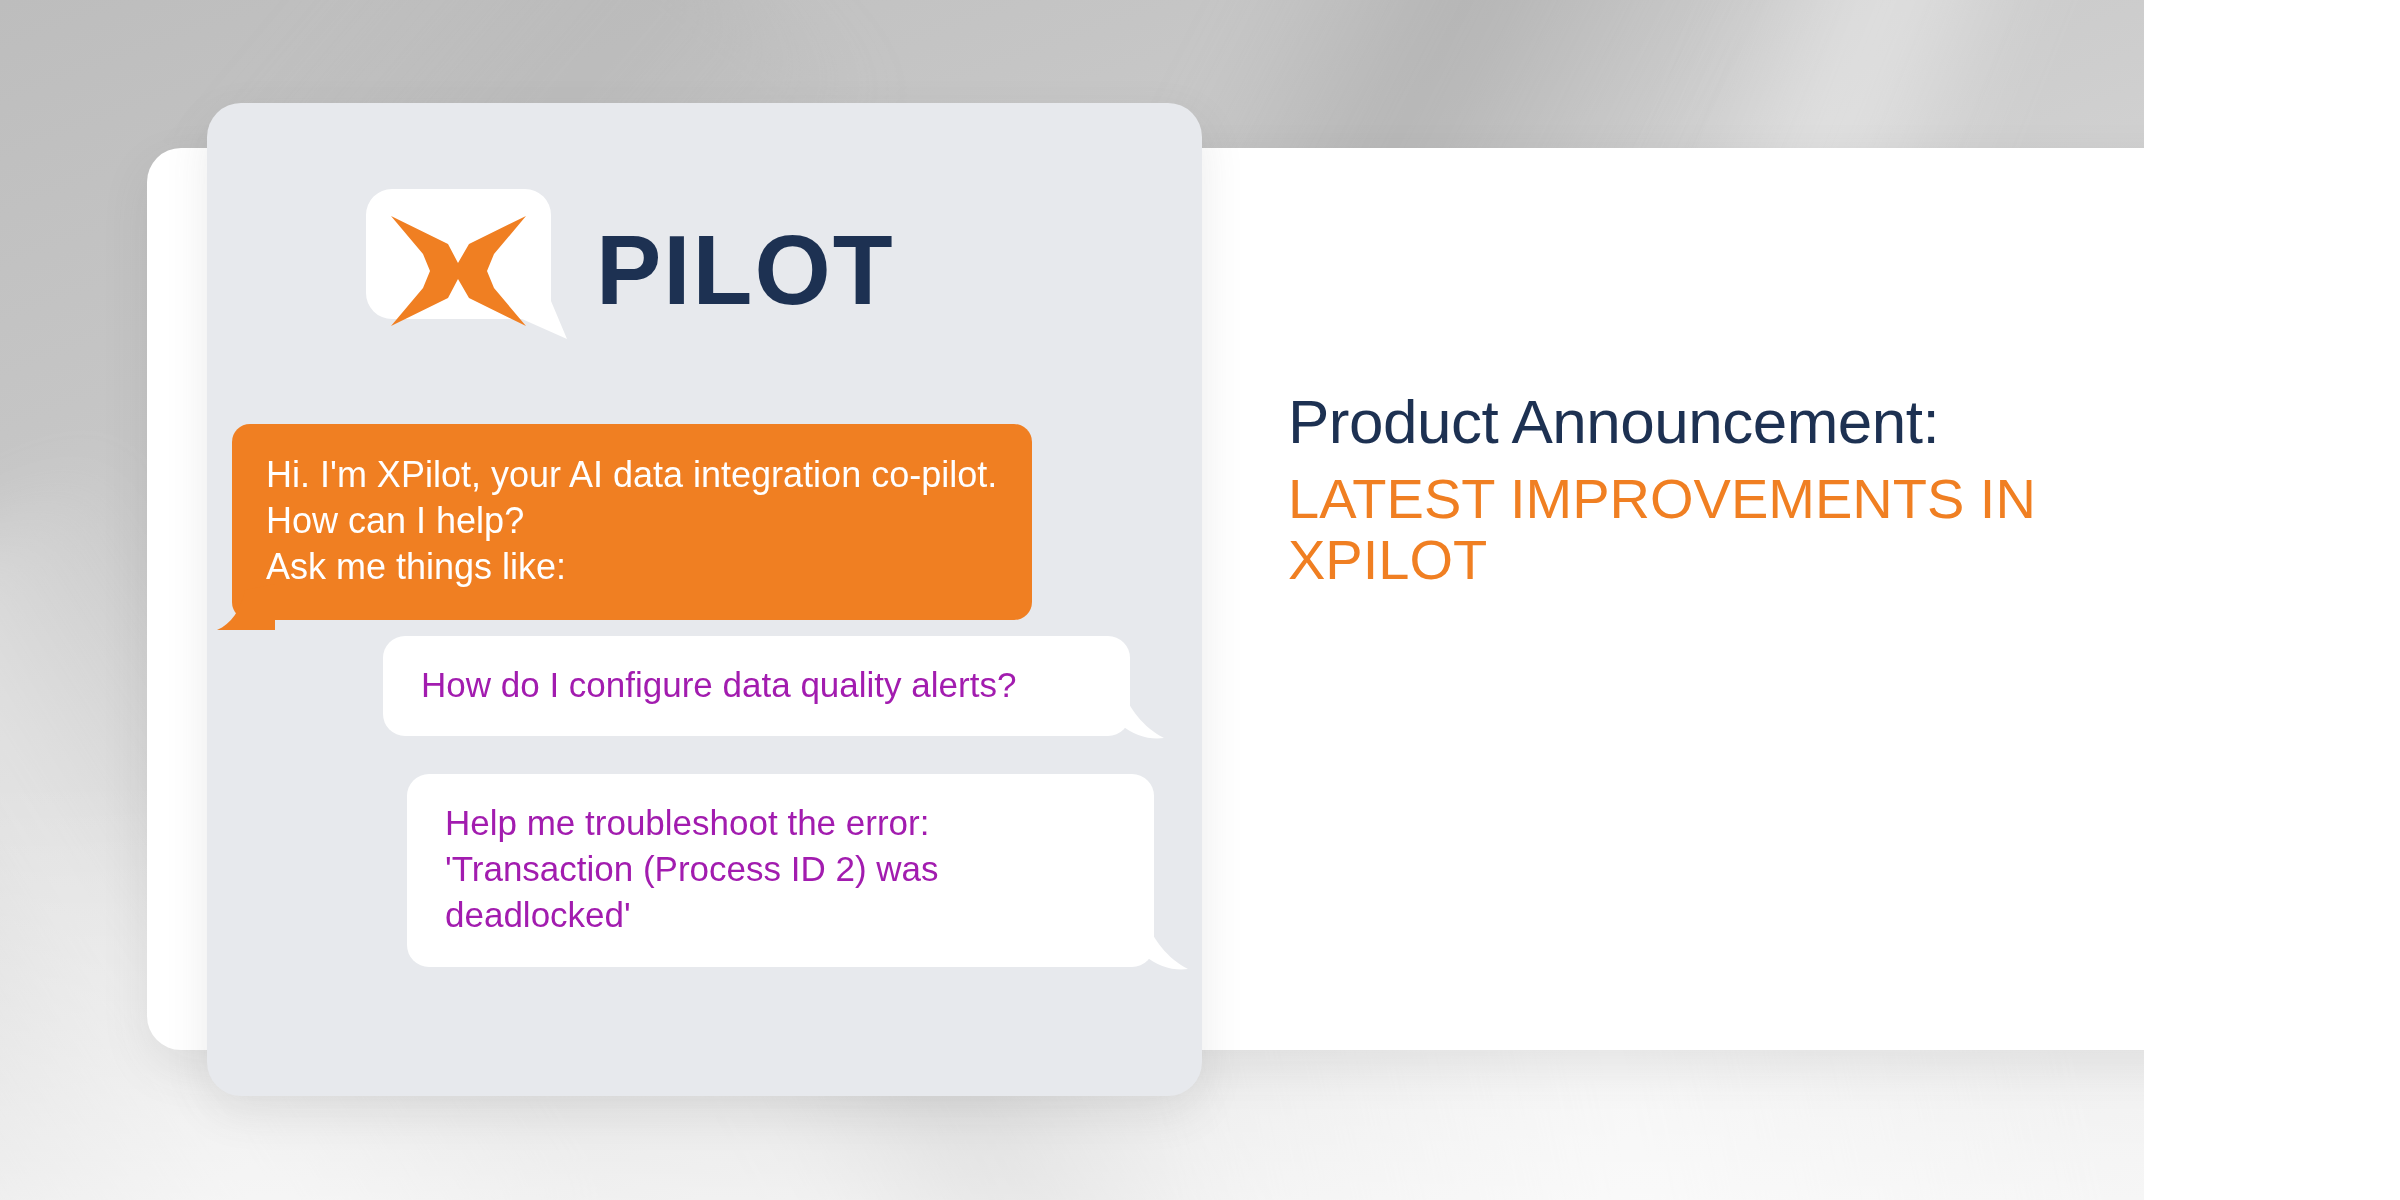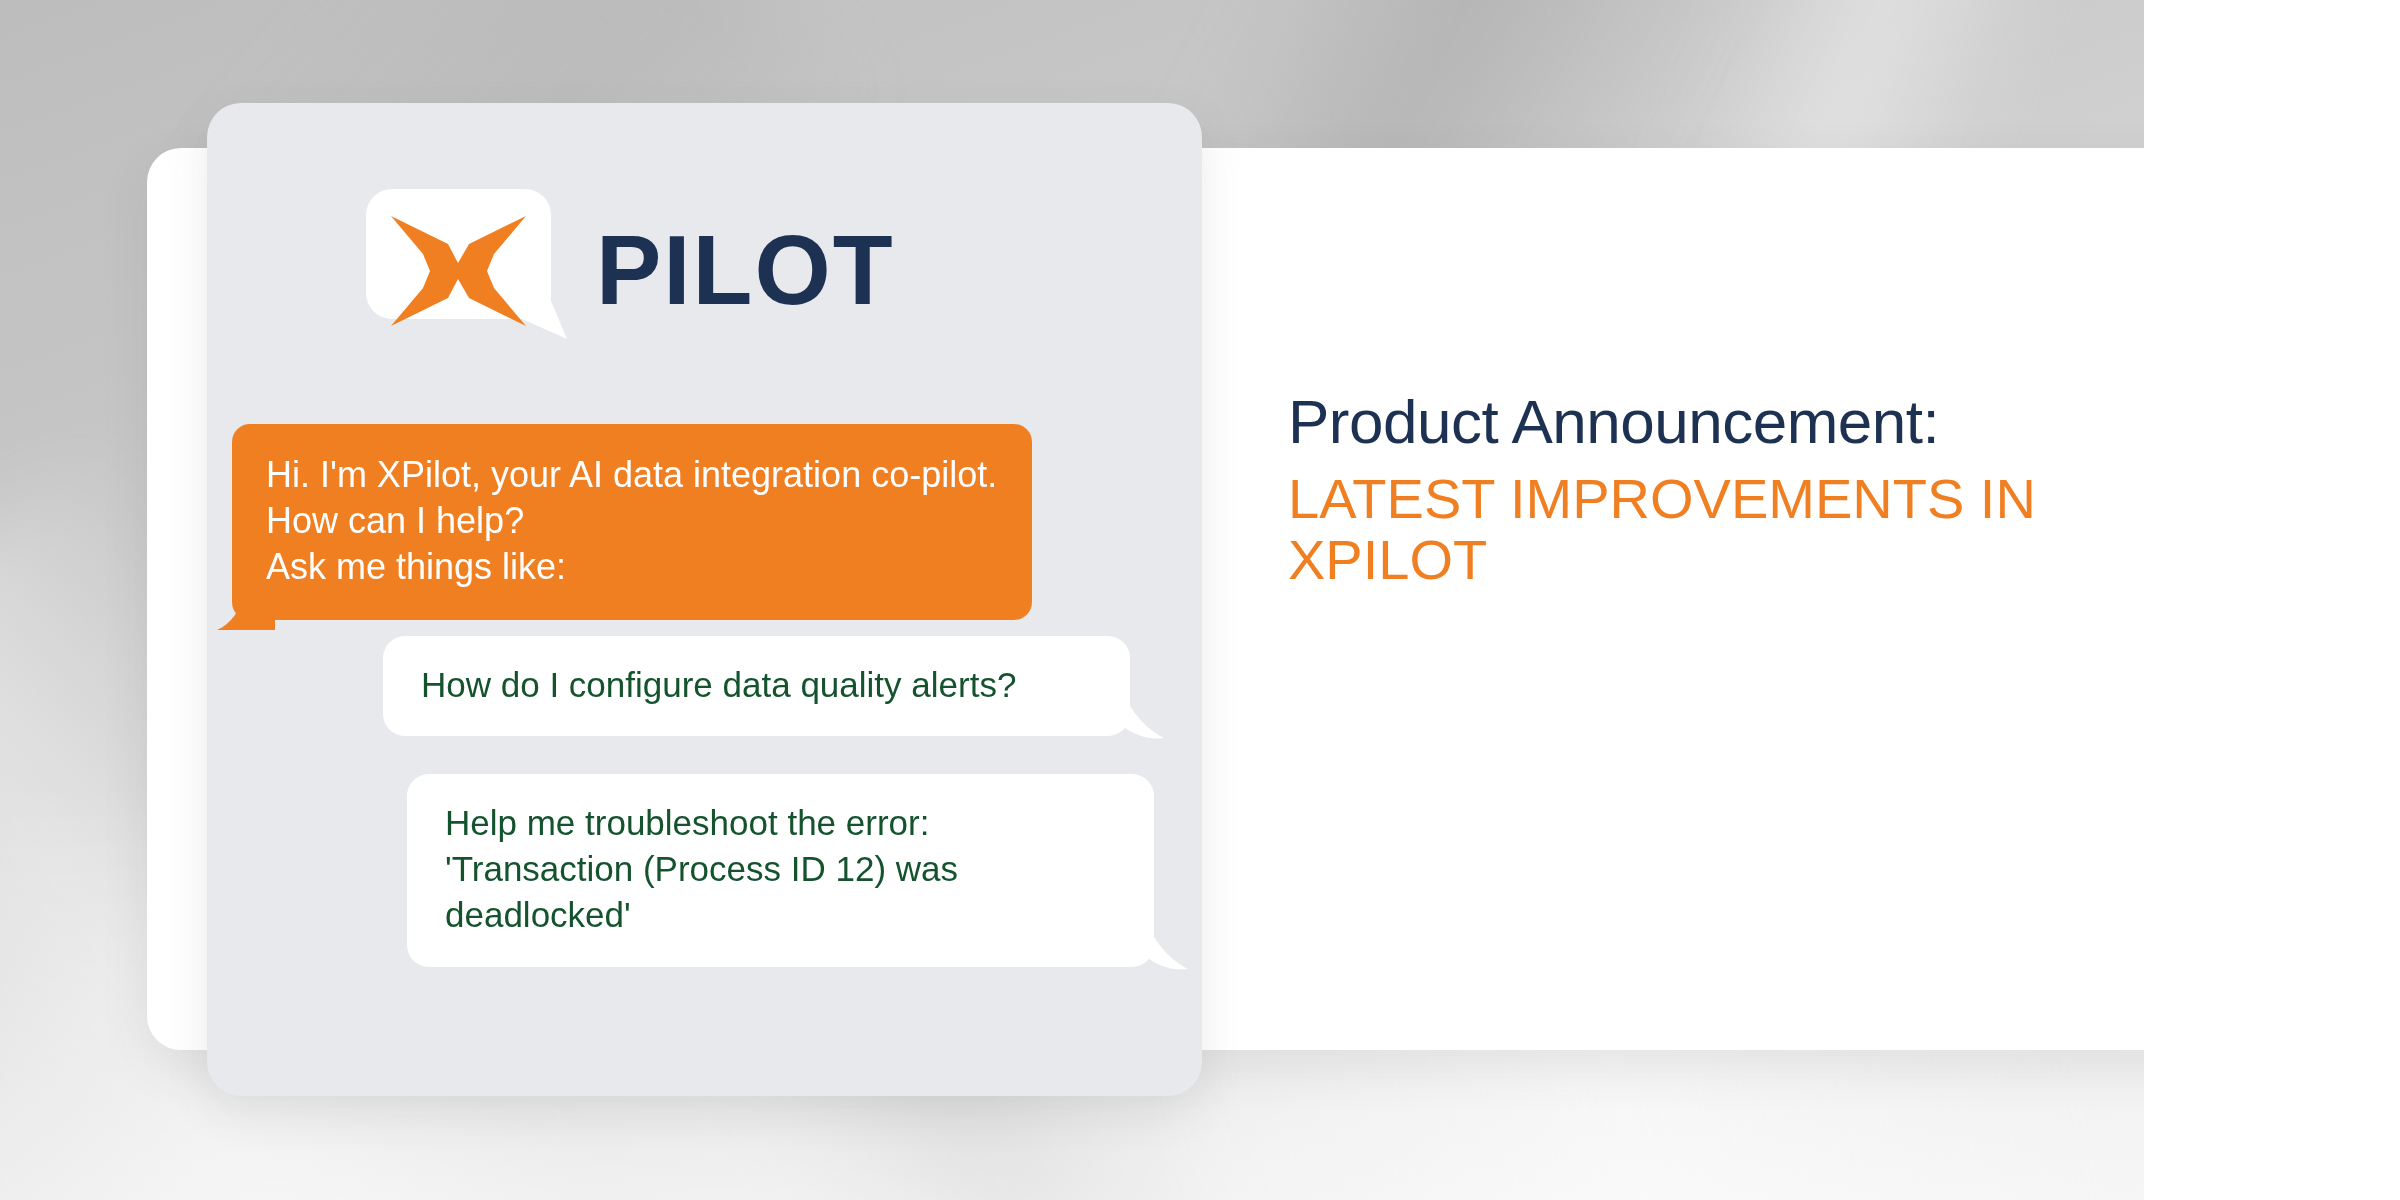--- a/index.html
+++ b/index.html
@@ -152,21 +152,21 @@
     left: -17px;
     bottom: -12px;
     width: 60px;
     height: 48px;
     z-index: 1;
   }
 
   .bubble-suggest {
     background: #ffffff;
     border-radius: 22px;
-    color: #14532d;
+    color: #a21caf;
     font-size: 35px;
     line-height: 1.32;
     padding: 26px 36px 28px 38px;
   }
   .bubble-suggest .tail {
     position: absolute;
     right: -34px;
     bottom: -4px;
     width: 66px;
     height: 56px;
@@ -252,21 +252,21 @@
       <svg class="tail" viewBox="0 0 66 56" xmlns="http://www.w3.org/2000/svg">
         <path d="M0,0 L0,52 C6,52 14,48 22,40 C36,52 52,56 66,54 C46,44 30,24 22,0 Z" fill="#ffffff"></path>
       </svg>
       <div class="txt">How do I configure data quality alerts?</div>
     </div>
 
     <div class="bubble bubble-suggest" id="bubble-q2">
       <svg class="tail" viewBox="0 0 66 56" xmlns="http://www.w3.org/2000/svg">
         <path d="M0,0 L0,52 C6,52 14,48 22,40 C36,52 52,56 66,54 C46,44 30,24 22,0 Z" fill="#ffffff"></path>
       </svg>
-      <div class="txt">Help me troubleshoot the error: 'Transaction (Process ID 12) was deadlocked'</div>
+      <div class="txt">Help me troubleshoot the error: 'Transaction (Process ID 2) was deadlocked'</div>
     </div>
 
   </div>
 
   <div id="headline-block">
     <div id="eyebrow">Product Announcement:</div>
     <div id="headline">LATEST IMPROVEMENTS IN XPILOT</div>
   </div>
 
 </div>

